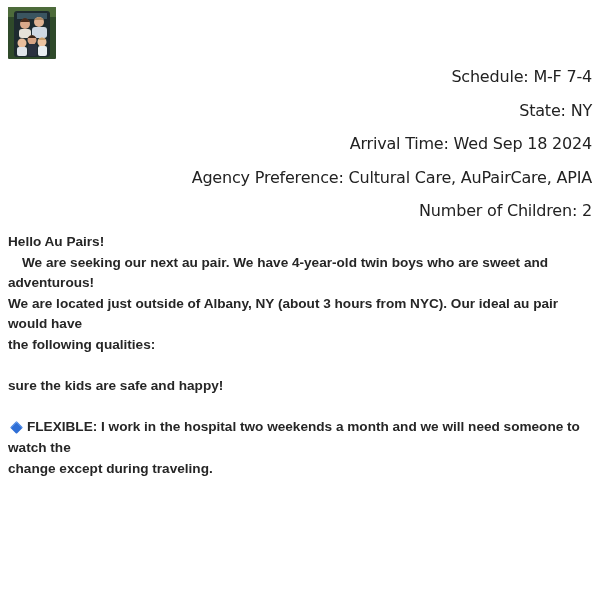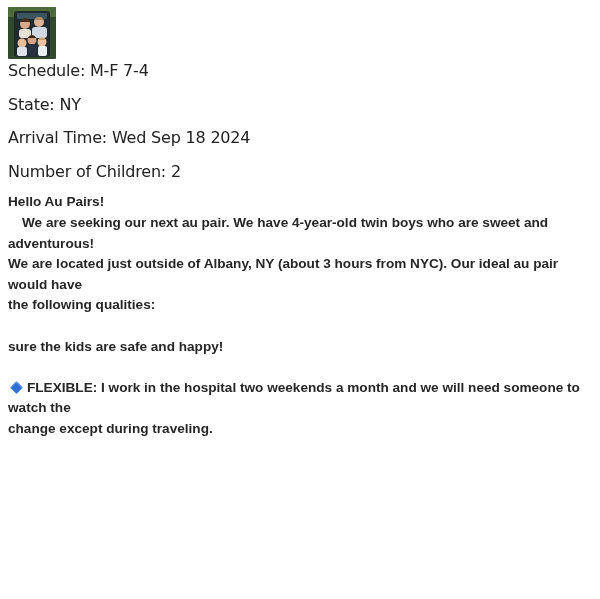--- a/index.html
+++ b/index.html
@@ -7,21 +7,21 @@
       width: 600px; height: 599px; overflow: hidden;
       color: #1a1a1a;
       font-family: "DejaVu Sans", sans-serif;
     }
     .page { padding: 7px 0 0 8px; position: relative; }
     .photo {
       width: 48px; height: 52px; display: block;
       border-radius: 1px; overflow: hidden;
       margin-bottom: 2px;
     }
-    .fields { margin: 0; padding: 0; }
+    .fields { margin: 8px; padding: 0; text-align: right; }
     .field {
       font-family: "DejaVu Sans", sans-serif;
       font-size: 16px;
       line-height: 20px;
       margin: 0 0 13.6px 0;
       color: #222;
       letter-spacing: -0.2px;
       white-space: nowrap;
     }
     .field .label, .field .value { display: inline; }
@@ -79,20 +79,24 @@
     </div>
     <div class="field">
       <span class="label">State:</span>
       <span class="value">NY</span>
     </div>
     <div class="field">
       <span class="label">Arrival Time:</span>
       <span class="value">Wed Sep 18 2024</span>
     </div>
     <div class="field">
+      <span class="label">Agency Preference:</span>
+      <span class="value">Cultural Care, AuPairCare, APIA</span>
+    </div>
+    <div class="field">
       <span class="label">Number of Children:</span>
       <span class="value">2</span>
     </div>
   </div>
 
   <div class="desc">
     <p>Hello Au Pairs!</p>
     <p><span class="indent"></span><span>We are seeking our next au pair. We have 4-year-old twin boys who are sweet and adventurous!</span></p>
     <p>We are located just outside of Albany, NY (about 3 hours from NYC). Our ideal au pair would have</p>
     <p>the following qualities:</p>

